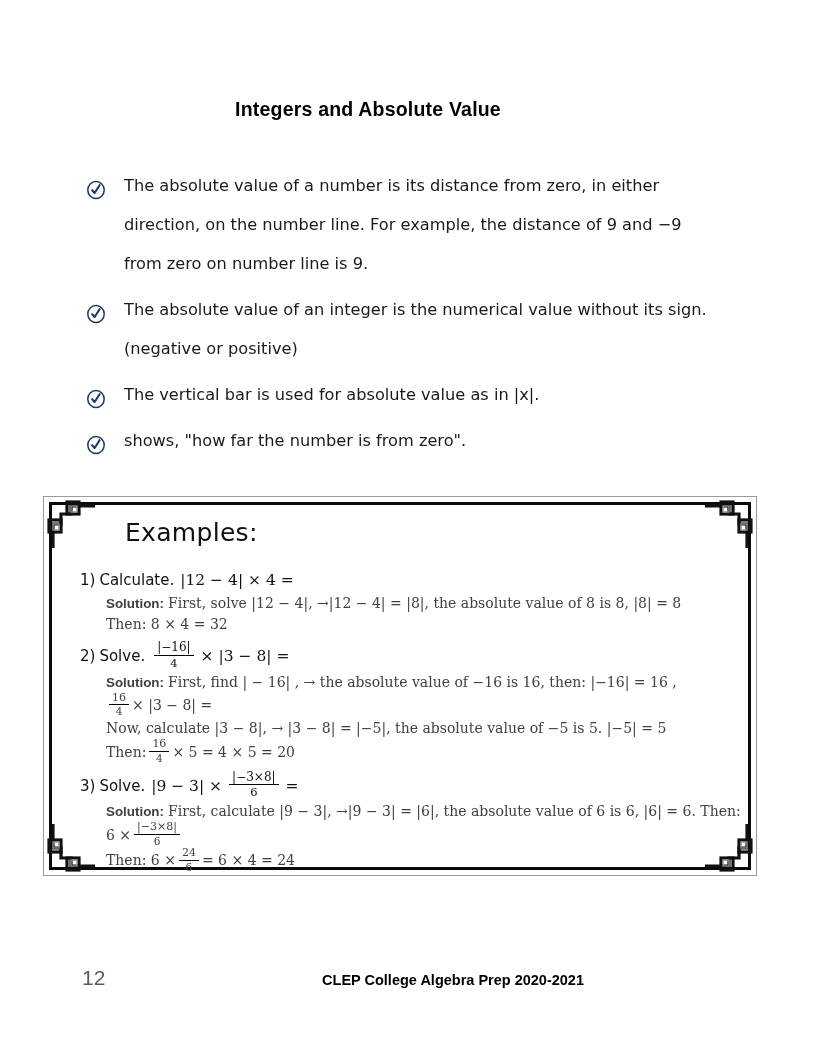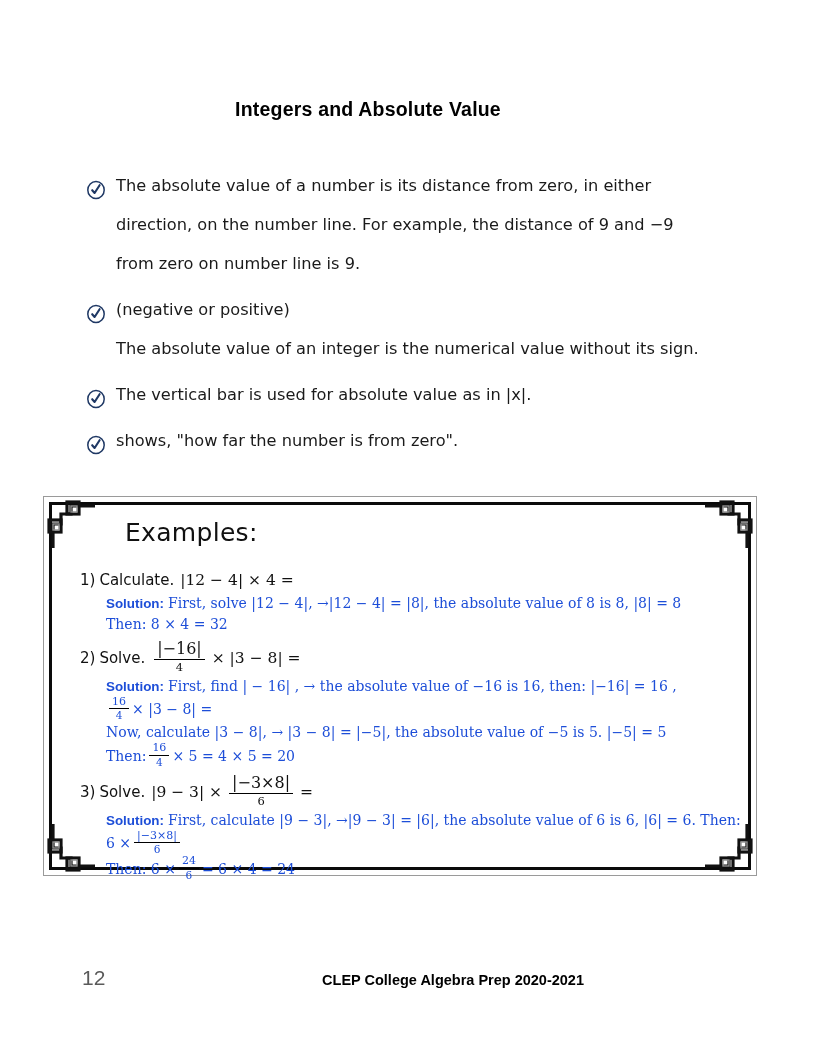--- a/index.html
+++ b/index.html
@@ -49,20 +49,21 @@
     padding-left: 30px;
     margin-bottom: 7px;
     font-family: "DejaVu Sans", sans-serif;
     font-size: 16.2px;
     line-height: 39px;
     color: #1a1a1a;
   }
   .bullet-item .line {
     display: block;
     white-space: nowrap;
+    margin-left: 8px;
   }
   .bullet-item .line.justify {
     display: flex;
     justify-content: space-between;
     white-space: normal;
   }
   .check-icon {
     position: absolute;
     left: 0;
     top: 9px;
@@ -154,21 +155,21 @@
     white-space: nowrap;
   }
 
   .sol-block {
     margin-left: 26px;
     margin-top: 2px;
   }
   .sol-line {
     font-family: "DejaVu Sans", sans-serif;
     font-size: 13.4px;
-    color: #1d4ed8;
+    color: #404040;
     line-height: 21px;
     display: flex;
     align-items: center;
     flex-wrap: nowrap;
     white-space: nowrap;
     min-height: 21px;
   }
   .sol-label {
     font-weight: bold;
     margin-right: 4px;
@@ -197,21 +198,21 @@
     padding: 0 3px 1px 3px;
   }
   .frac .den {
     font-size: 10.5px;
     padding: 1px 3px 0 3px;
     border-top: 1.2px solid #000;
     width: 100%;
     box-sizing: border-box;
     text-align: center;
   }
-  .frac.big .num { font-size: 16px; text-align: right; }
+  .frac.big .num { font-size: 12px; text-align: right; }
   .frac.big .den { font-size: 11.5px; }
 
   
   .footer {
     position: absolute;
     left: 4px;
     top: 966px;
     width: 676px;
     height: 40px;
   }
@@ -254,22 +255,22 @@
       <span class="line">from zero on number line is 9.</span>
     </div>
 
     <div class="bullet-item">
       <span class="check-icon">
         <svg width="20" height="20" viewBox="0 0 20 20">
           <ellipse cx="10" cy="10" rx="8.2" ry="8.6" fill="none" stroke="#1F3864" stroke-width="1.5"></ellipse>
           <path d="M6.2 10.2 L8.6 13.0 L13.6 5.2" fill="none" stroke="#1F3864" stroke-width="2.1" stroke-linecap="round" stroke-linejoin="round"></path>
         </svg>
       </span>
+      <span class="line">The absolute value of an integer is the numerical value without its sign.</span>
       <span class="line">(negative or positive)</span>
-      <span class="line">The absolute value of an integer is the numerical value without its sign.</span>
     </div>
 
     <div class="bullet-item">
       <span class="check-icon">
         <svg width="20" height="20" viewBox="0 0 20 20">
           <ellipse cx="10" cy="10" rx="8.2" ry="8.6" fill="none" stroke="#1F3864" stroke-width="1.5"></ellipse>
           <path d="M6.2 10.2 L8.6 13.0 L13.6 5.2" fill="none" stroke="#1F3864" stroke-width="2.1" stroke-linecap="round" stroke-linejoin="round"></path>
         </svg>
       </span>
       <span class="line">The vertical bar is used for absolute value as in |x|.</span>

